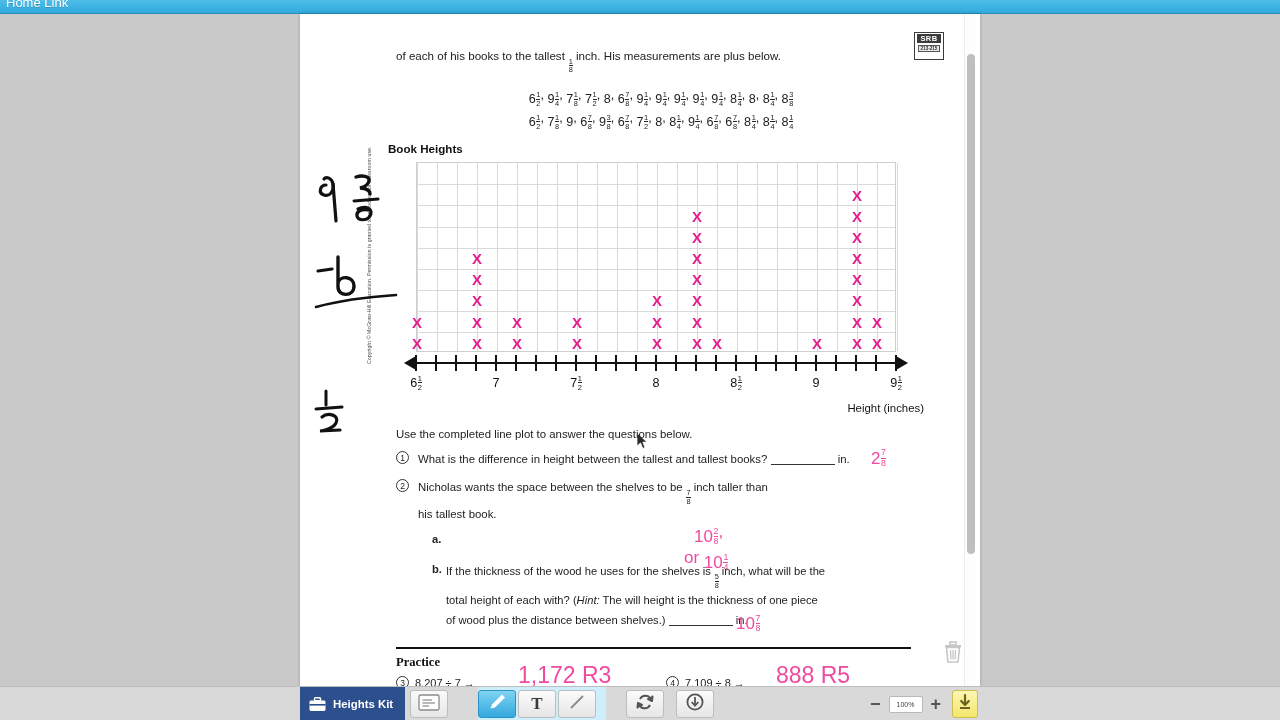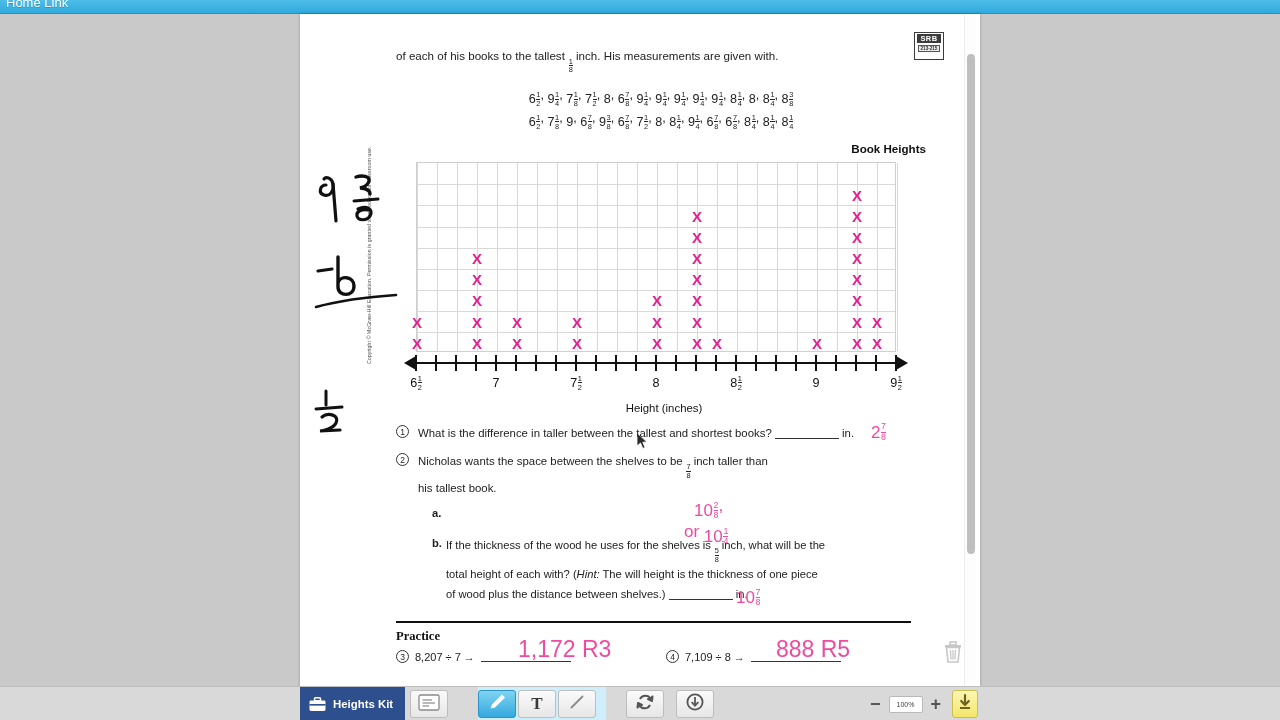--- a/index.html
+++ b/index.html
@@ -96,21 +96,21 @@
     display: inline-flex; flex-direction: column; align-items: center;
     font-size: 7.4px; line-height: 1.03; margin-left: .6px;
   }
   .frac .den { border-top: 1px solid #222; padding-top: .3px; }
 
   .plot-instr { margin-top: 13px; font-size: 11.6px; color: #222; }
 
   
   .plot-wrap { position: relative; margin-top: 12px; width: 530px; }
   .plot-title {
-    text-align: right; font-weight: bold; font-size: 11.6px;
+    text-align: left; font-weight: bold; font-size: 11.6px;
     color: #111; margin-left: -8px;
   }
   .grid-holder { position: relative; margin-top: 7px; left: 20px; }
   .grid {
     position: relative; width: 480px; height: 190px;
     border: 1px solid #cfcfcf; background: #fff;
   }
   .grid .gl-v, .grid .gl-h { position: absolute; background: #d9d9d9; }
   .grid .gl-v { width: 1px; top: 0; bottom: 0; }
   .grid .gl-h { height: 1px; left: 0; right: 0; }
@@ -128,21 +128,21 @@
   }
   .axis .arrow-l { left: -12px; border-right: 12px solid #111; }
   .axis .arrow-r { right: -12px; border-left: 12px solid #111; }
   .tick { position: absolute; top: 3px; width: 1.6px; height: 16px; background: #111; margin-left: -0.8px; }
   .tlabel {
     position: absolute; top: 21px; width: 44px; margin-left: -22px;
     text-align: center; font-size: 11px; color: #111;
   }
   .tlabel .mixed { vertical-align: -0.3em; }
   .axis-caption {
-    margin-top: 6px; text-align: center; font-size: 11.4px;
+    margin-top: 6px; text-align: right; font-size: 11.4px;
     color: #111; width: 520px; margin-left: 8px;
   }
 
   
   .q-intro { margin-top: 14px; font-size: 11.4px; color: #222; }
   .q { display: flex; margin-top: 11px; font-size: 11.4px; color: #222; position: relative; }
   .qnum {
     flex: 0 0 auto; width: 22px;
     font-size: 9px; text-align: left;
   }
@@ -299,21 +299,21 @@
 
           <div class="intro">
             <br>
             <span>of each of his books to the tallest</span>
             <span class="mixed">
                 <span class="frac">
                   <span class="num">1</span>
                   <span class="den">8</span>
                 </span>
               </span>
-            <span>inch. His measurements are given with.</span>
+            <span>inch. His measurements are plus below.</span>
           </div>
 
           <div class="datalist">
             <div class="row"><span class="mixed">
                   <span class="whole">6</span>
                   <span class="frac">
                     <span class="num">1</span>
                     <span class="den">2</span>
                   </span>
                 </span><span>,&nbsp;</span><span class="mixed">
@@ -614,27 +614,28 @@
                     <span class="whole">9</span>
                     <span class="frac">
                       <span class="num">1</span>
                       <span class="den">2</span>
                     </span>
                   </span></div>
               </div>
             <div class="axis-caption">Height (inches)</div>
           </div>
 
+          <div class="q-intro">Use the completed line plot to answer the questions below.</div>
 
           <div class="q">
             <div class="qnum">
               <span class="circnum">1</span>
             </div>
             <div class="qbody">
-              <span>What is the difference in taller between the tallest and shortest books?</span>
+              <span>What is the difference in height between the tallest and tallest books?</span>
               <span class="blank"></span>
               <span>in.</span>
               <span class="ink" style="right:40px; top:-11px; font-size:17px;">
                 <span class="mixed">
                     <span class="whole">2</span>
                     <span class="frac">
                       <span class="num">7</span>
                       <span class="den">8</span>
                     </span>
                   </span>

